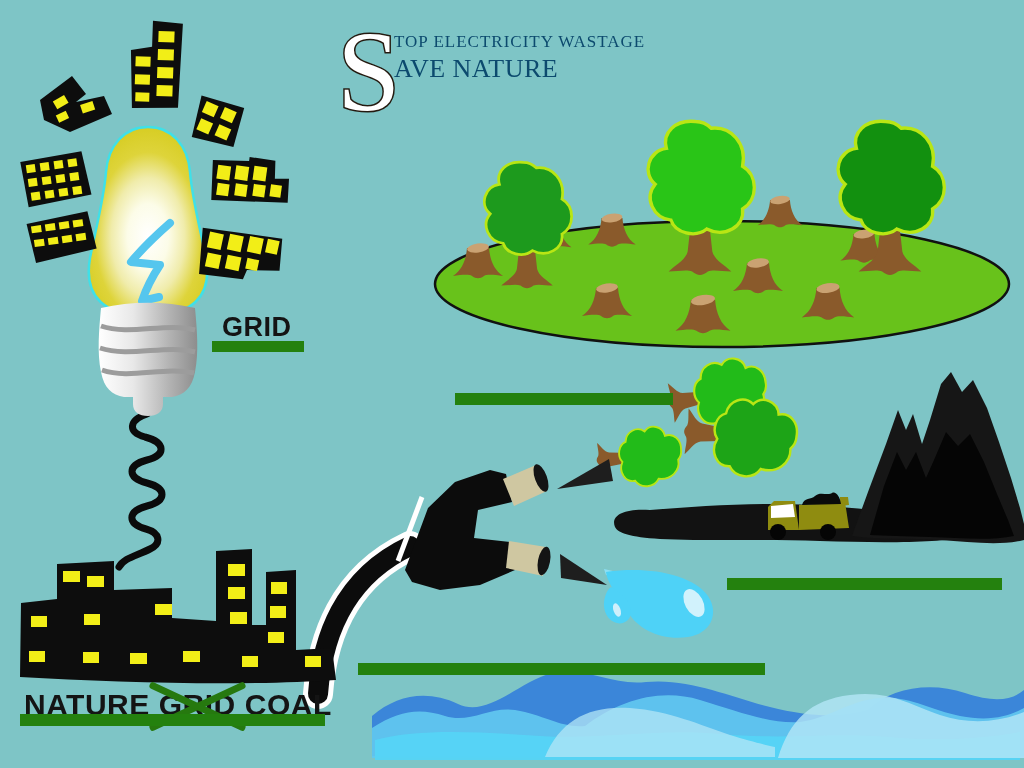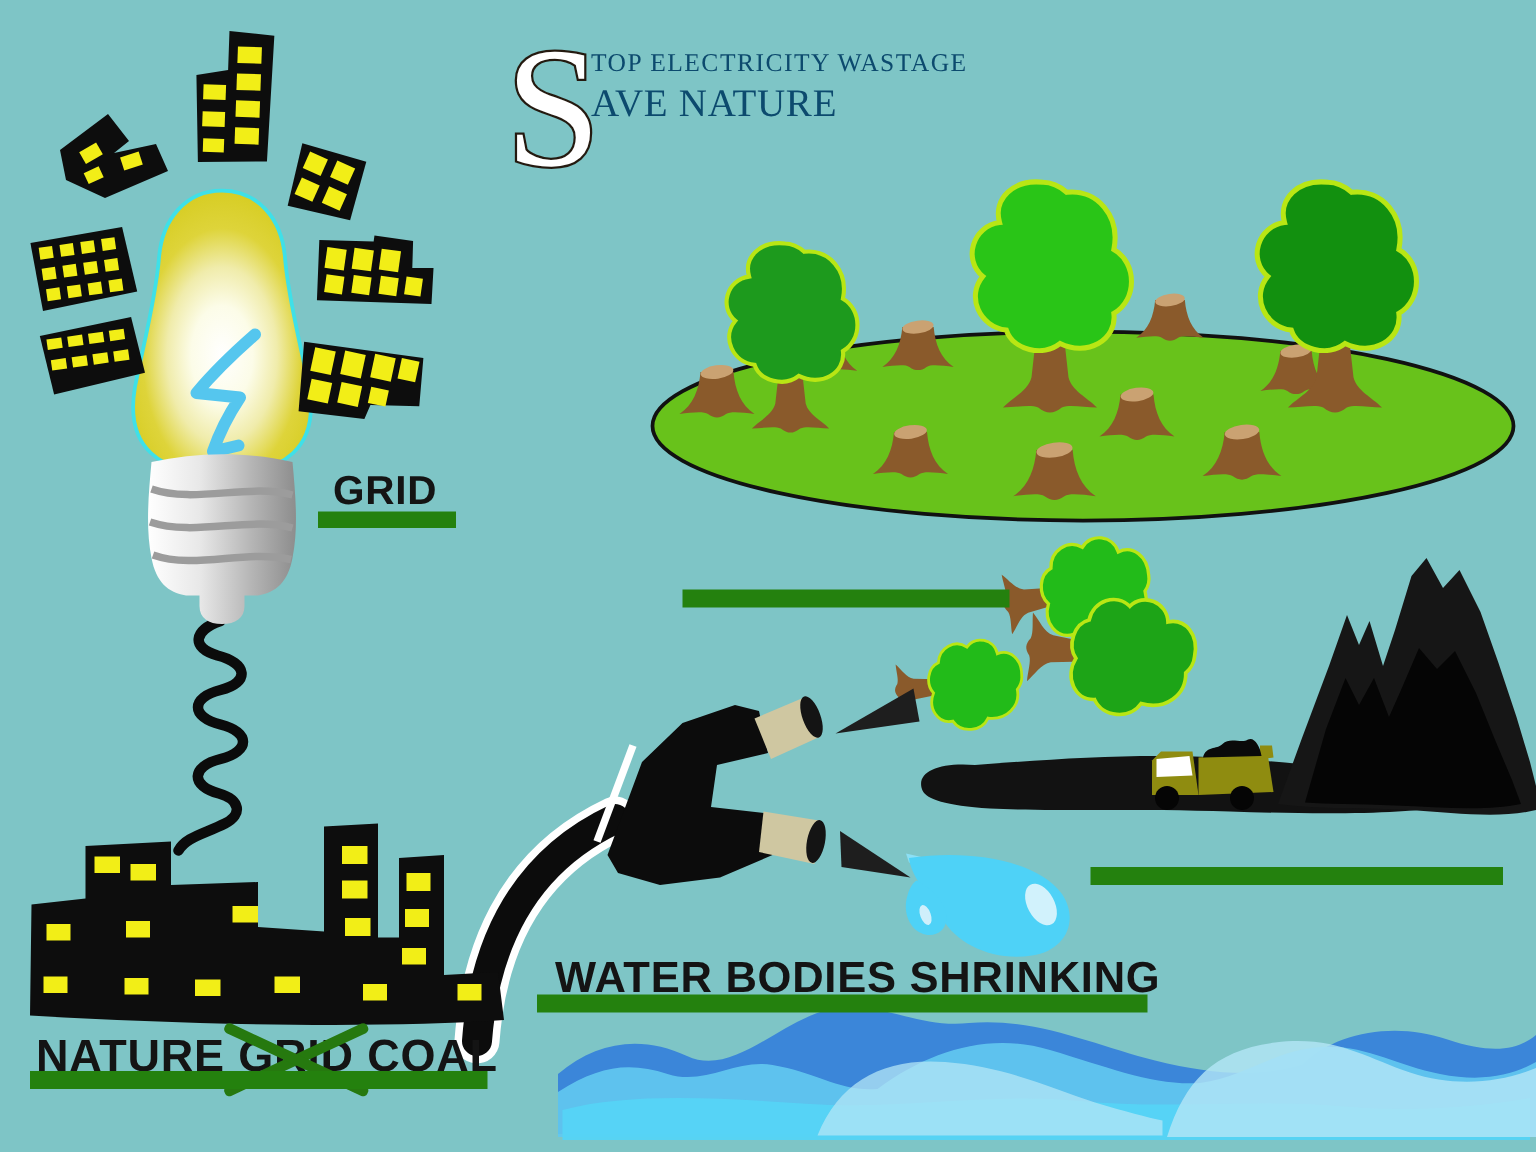--- a/index.html
+++ b/index.html
@@ -264,21 +264,20 @@
     <div class="t2">AVE NATURE</div>
   </div>
 
   <div class="tag tag-city">GRID</div>
   <div class="bar bar-city"></div>
 
   <div class="bar bar-forest"></div>
 
   <div class="bar bar-coal"></div>
 
-  <div class="tag tag-water">WATER BODIES SHRINKING</div>
   <div class="bar bar-water"></div>
 
   <div class="tag tag-power">
     <span>NATURE</span><span class="struck"><span>GRID</span><span class="x-line a"></span><span class="x-line b"></span></span><span>COAL</span>
   </div>
   <div class="bar bar-power"></div>
 
 </div>
 
 </body></html>

